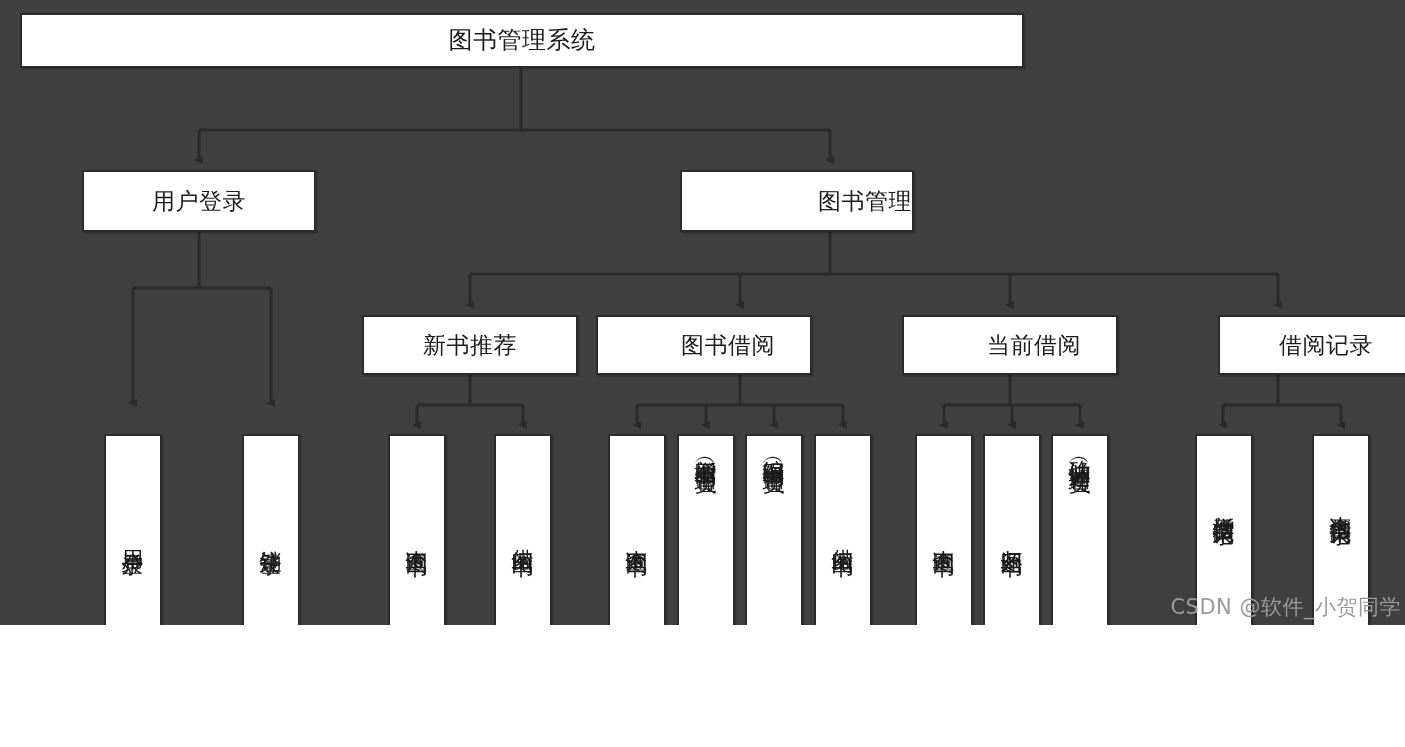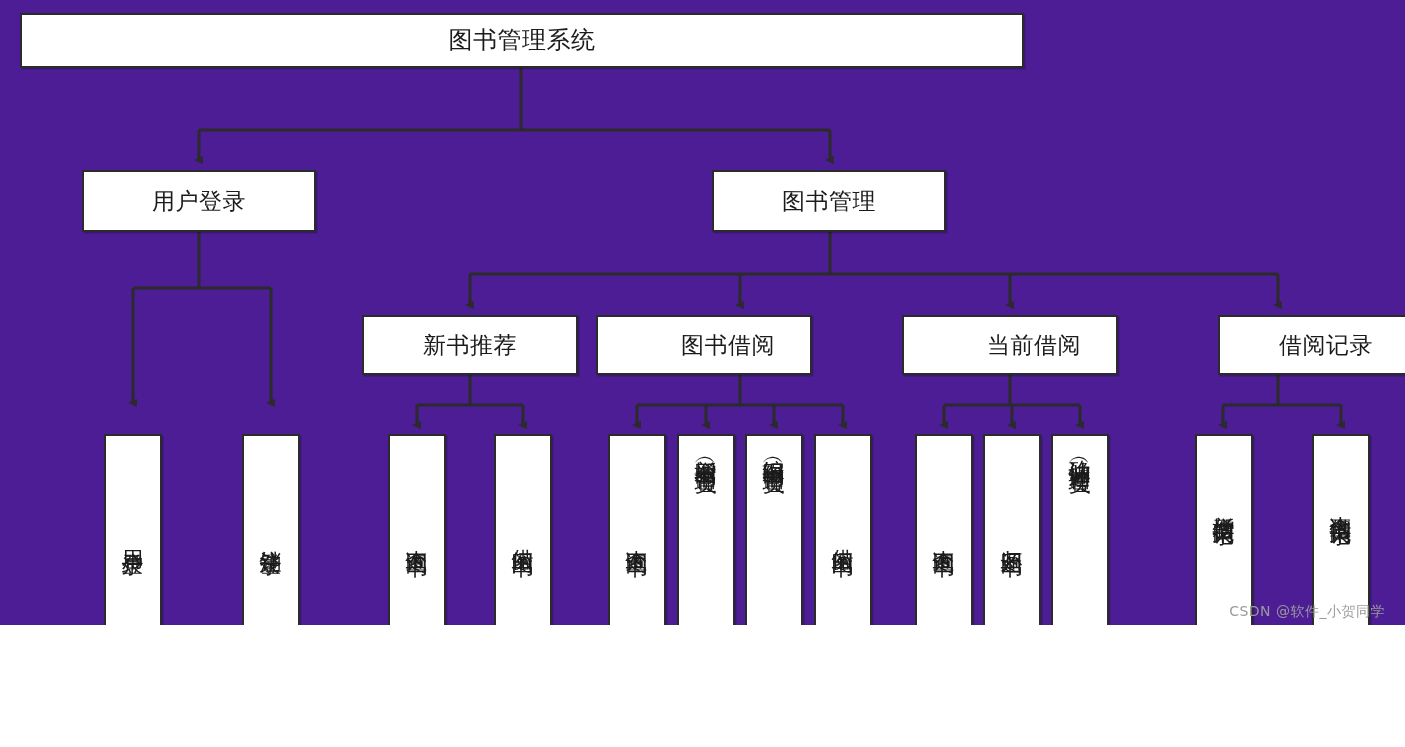--- a/index.html
+++ b/index.html
@@ -8,21 +8,21 @@
     padding: 0;
     background: #ffffff;
   }
   body {
     font-family: "DejaVu Sans", "Liberation Sans", sans-serif;
   }
   #canvas {
     position: relative;
     width: 1405px;
     height: 625px;
-    background: #4c1d95;
+    background: #404040;
     overflow: hidden;
     text-decoration: underline;
   }
   #edges {
     position: absolute;
     left: 0;
     top: 0;
     width: 1405px;
     height: 747px;
     pointer-events: none;
@@ -70,23 +70,23 @@
     padding-top: 92px;
   }
   .node.v.mid .lbl {
     padding-top: 58px;
   }
   .node.v.top .lbl {
     padding-top: 2px;
   }
   #watermark {
     position: absolute;
-    right: 20px;
+    right: 4px;
     bottom: 4px;
-    font-size: 14px;
+    font-size: 21px;
     color: #9a9a9a;
     letter-spacing: 0.5px;
     white-space: nowrap;
     user-select: none;
     margin-top: 36px;
   }
 </style>
 </head>
 <body>
 
@@ -145,21 +145,21 @@
     </g>
   </svg>
 
   <div class="node h root" style="left:20px; top:13px; width:1004px; height:55px;">
     <span class="lbl">图书管理系统</span>
   </div>
 
   <div class="node h" style="left:82px; top:170px; width:234px; height:62px;">
     <span class="lbl">用户登录</span>
   </div>
-  <div class="node h" style="left:712px; top:170px; width:234px; height:62px;">
+  <div class="node h" style="left:680px; top:170px; width:234px; height:62px;justify-content:flex-end;">
     <span class="lbl">图书管理</span>
   </div>
 
   <div class="node h" style="left:362px; top:315px; width:216px; height:60px;justify-content:center;">
     <span class="lbl">新书推荐</span>
   </div>
   <div class="node h" style="left:596px; top:315px; width:216px; height:60px;padding-left:48px;">
     <span class="lbl">图书借阅</span>
   </div>
   <div class="node h" style="left:902px; top:315px; width:216px; height:60px;padding-left:48px;">

